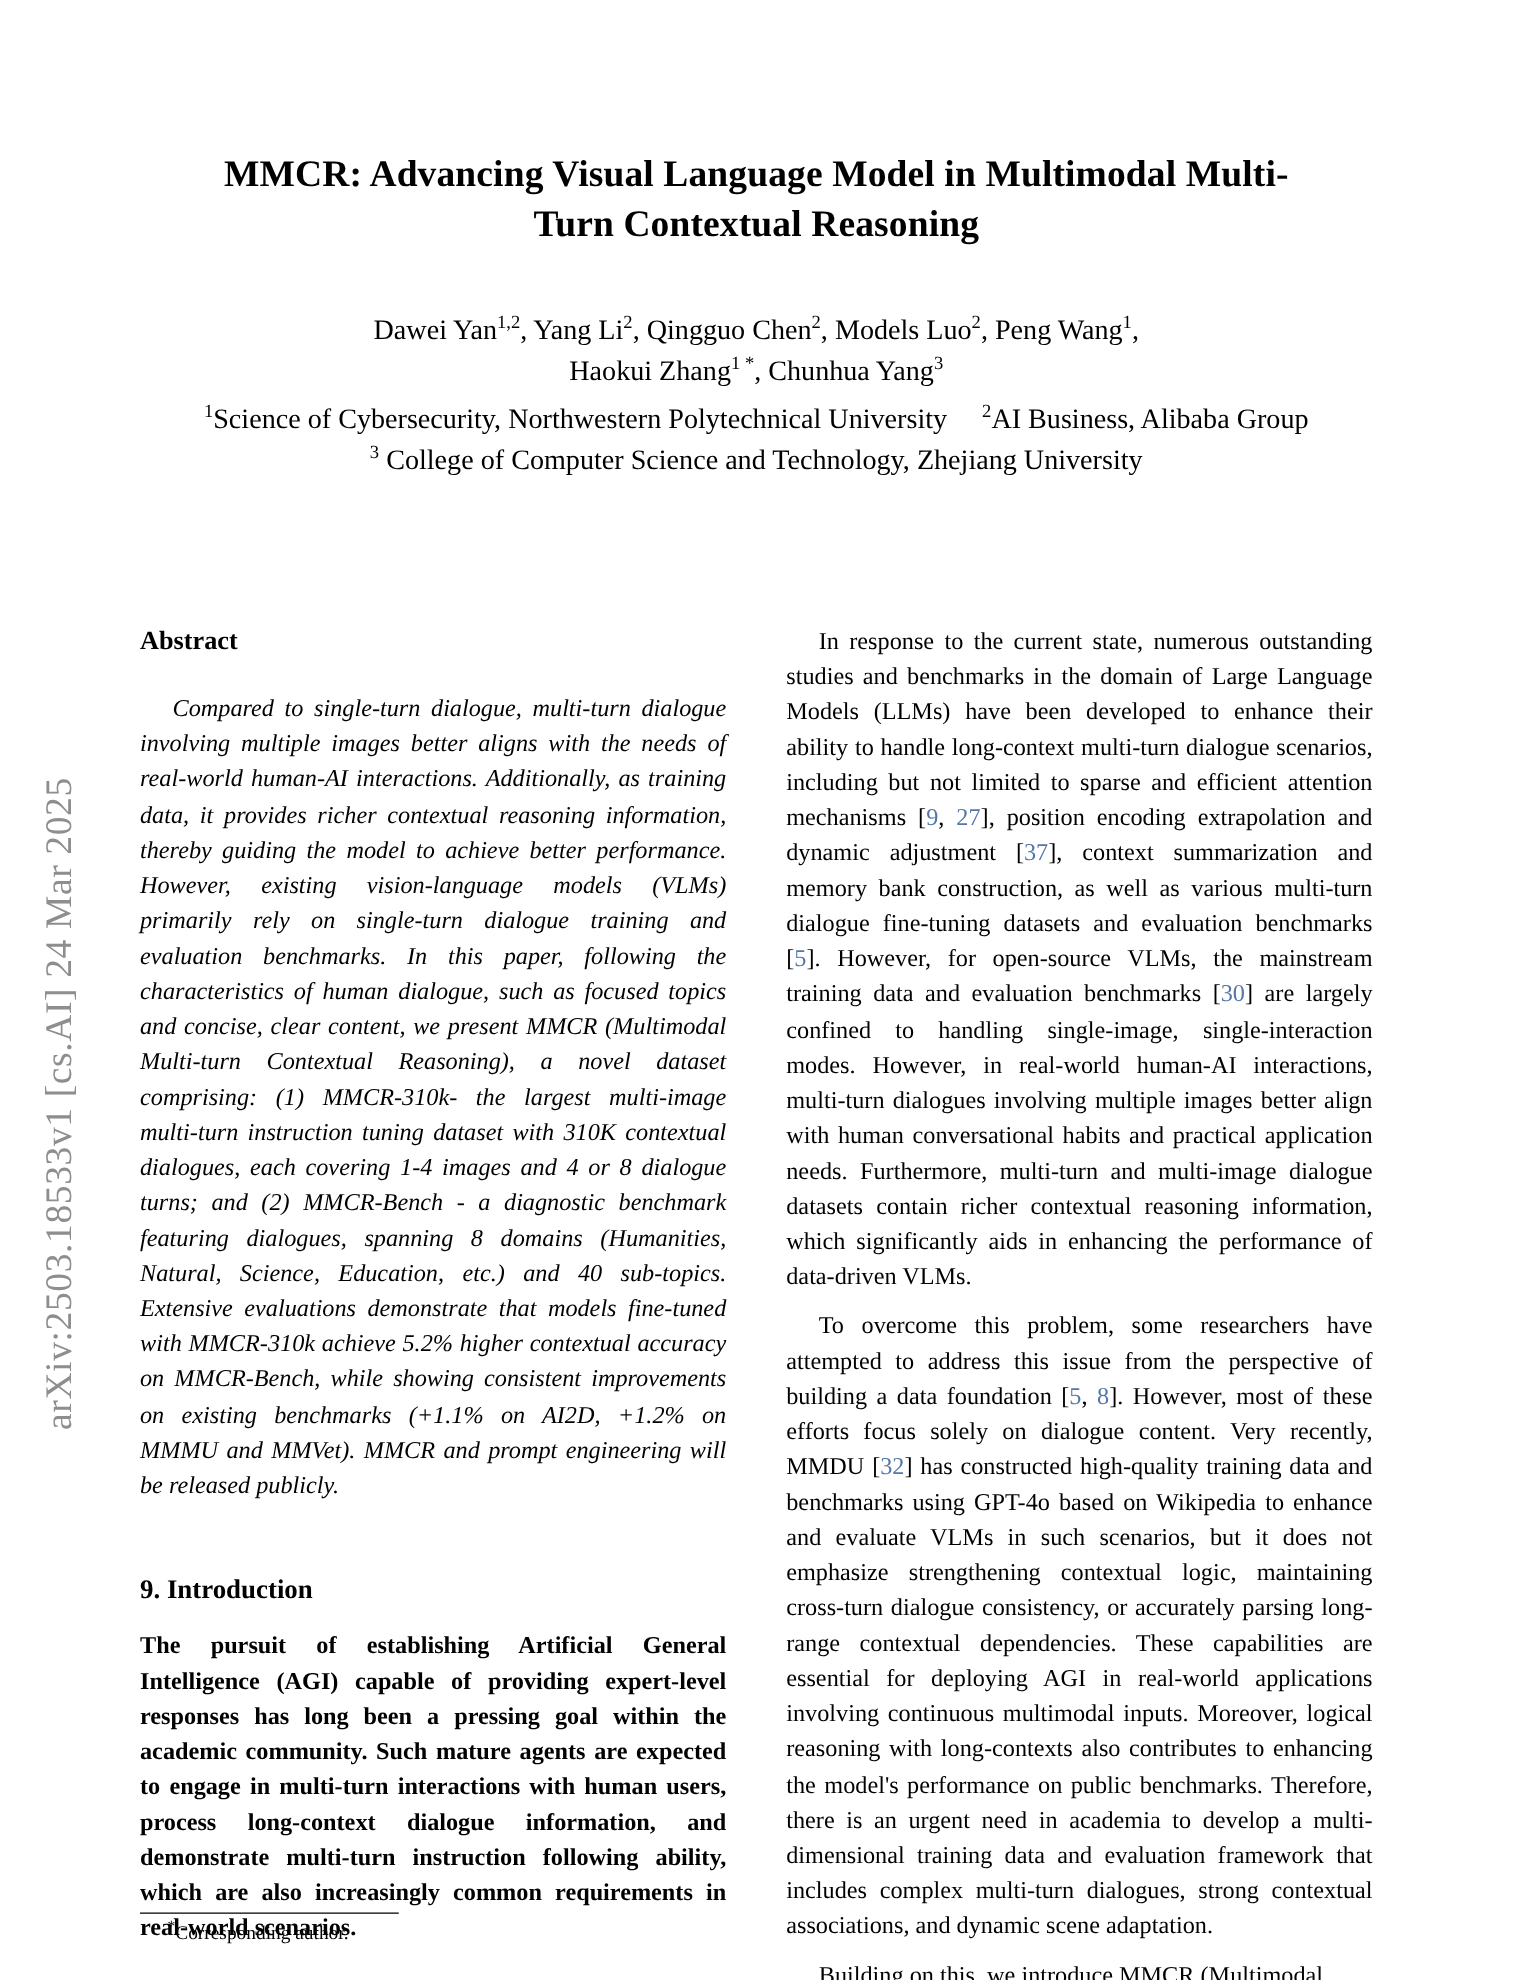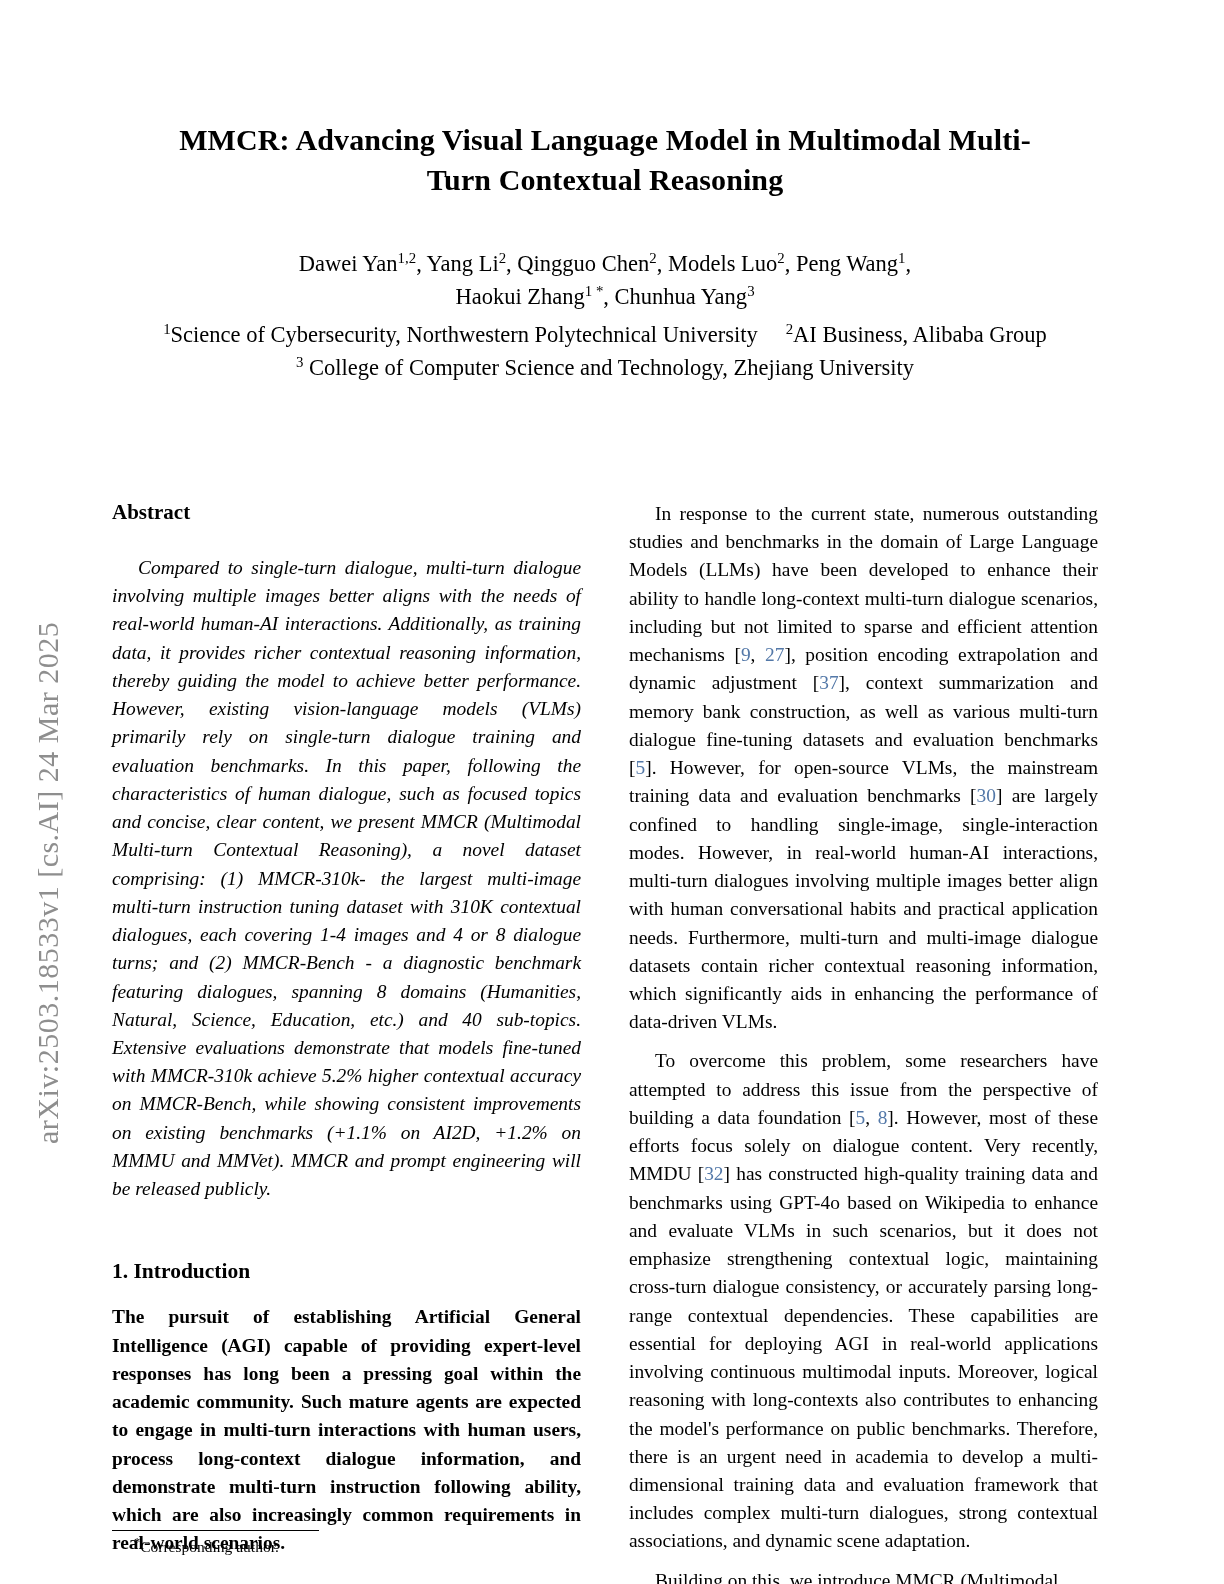--- a/index.html
+++ b/index.html
@@ -191,21 +191,21 @@
     </div>
 
     <div id="columns">
 
       <div class="col" id="left-col">
         <div id="left-col-inner">
           <h2 class="abstract-heading">Abstract</h2>
           <p class="abstract-body">Compared to single-turn dialogue, multi-turn dialogue involving multiple images better aligns with the needs of real-world human-AI interactions. Additionally, as training data, it provides richer contextual reasoning information, thereby guiding the model to achieve better performance. However, existing vision-language models (VLMs) primarily rely on single-turn dialogue training and evaluation benchmarks. In this paper, following the characteristics of human dialogue, such as focused topics and concise, clear content, we present MMCR (Multimodal Multi-turn Contextual Reasoning), a novel dataset comprising: (1) MMCR-310k- the largest multi-image multi-turn instruction tuning dataset with 310K contextual dialogues, each covering 1-4 images and 4 or 8 dialogue turns; and (2) MMCR-Bench - a diagnostic benchmark featuring dialogues, spanning 8 domains (Humanities, Natural, Science, Education, etc.) and 40 sub-topics. Extensive evaluations demonstrate that models fine-tuned with MMCR-310k achieve 5.2% higher contextual accuracy on MMCR-Bench, while showing consistent improvements on existing benchmarks (+1.1% on AI2D, +1.2% on MMMU and MMVet). MMCR and prompt engineering will be released publicly.</p>
 
           <div id="intro-heading-wrap">
-            <h2 class="section-heading">1. Introduction</h2>
+            <h2 class="section-heading">9. Introduction</h2>
             <p class="body-text no-indent">The pursuit of establishing Artificial General Intelligence (AGI) capable of providing expert-level responses has long been a pressing goal within the academic community. Such mature agents are expected to engage in multi-turn interactions with human users, process long-context dialogue information, and demonstrate multi-turn instruction following ability, which are also increasingly common requirements in real-world scenarios.</p>
           </div>
 
           <div id="left-col-footer">
             <div class="footnote-rule"></div>
             <p class="footnote-text"><sup>*</sup><span>Corresponding author.</span></p>
           </div>
         </div>
       </div>
 

